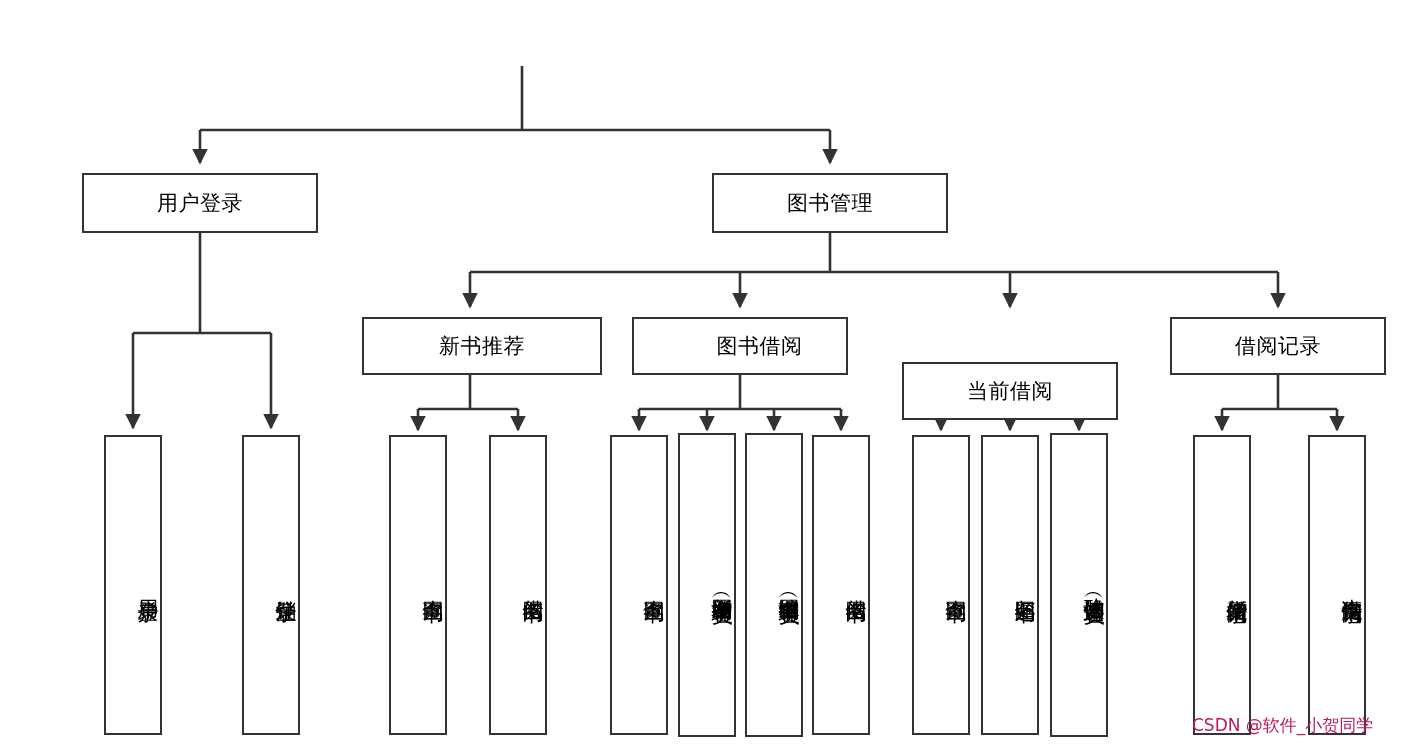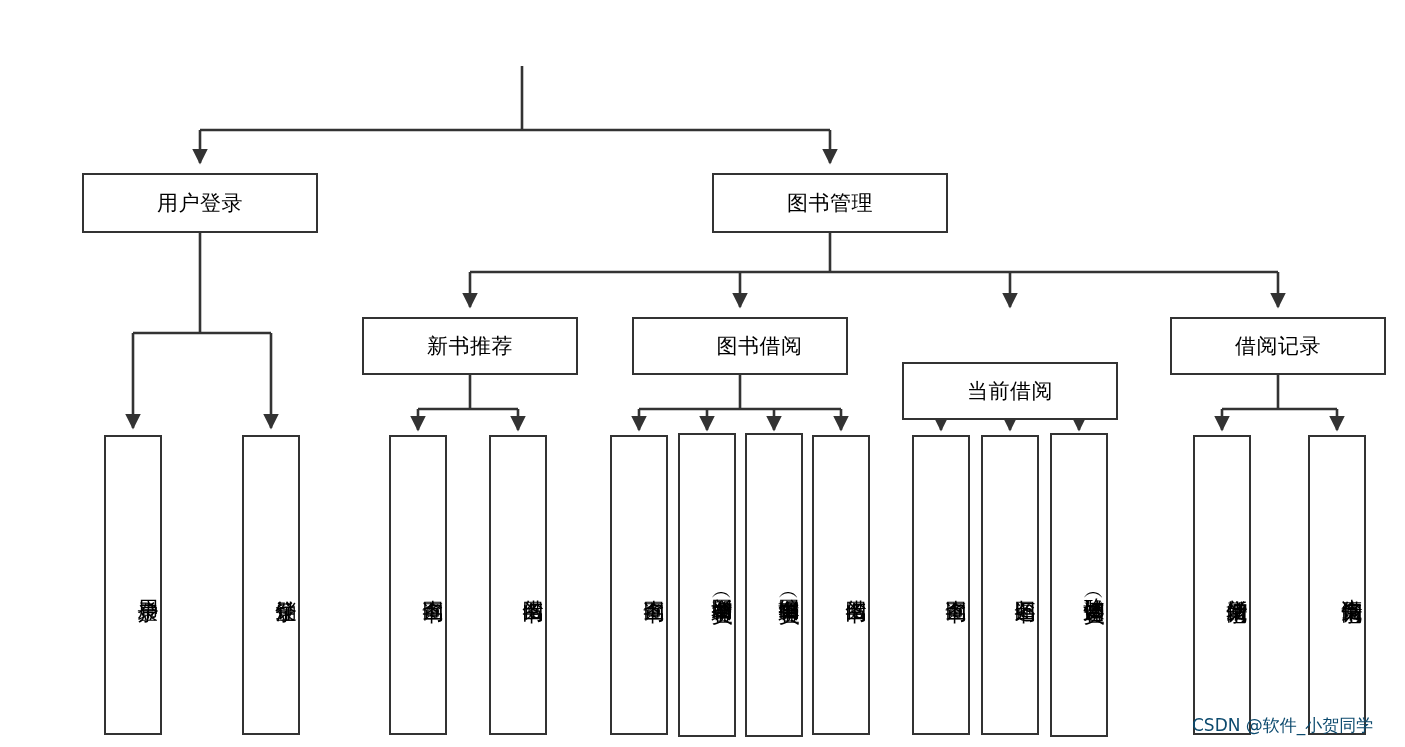--- a/index.html
+++ b/index.html
@@ -55,21 +55,21 @@
     top: 0;
     width: 1405px;
     height: 747px;
     pointer-events: none;
   }
   .watermark {
     position: absolute;
     left: 1192px;
     top: 714px;
     font-size: 17px;
-    color: #0c4a6e;
+    color: #be185d;
     white-space: nowrap;
     font-family: "DejaVu Sans", "Liberation Sans", sans-serif;
   }
 </style>
 </head>
 <body>
 
 <div id="canvas">
 
   <svg id="edges" viewBox="0 0 1405 747" xmlns="http://www.w3.org/2000/svg">
@@ -124,21 +124,21 @@
   </svg>
 
 
   <div class="node horiz" style="left:82px; top:173px; width:236px; height:60px;">
     <span>用户登录</span>
   </div>
   <div class="node horiz" style="left:712px; top:173px; width:236px; height:60px;justify-content:center;">
     <span>图书管理</span>
   </div>
 
-  <div class="node horiz" style="left:362px; top:317px; width:216px; height:58px;">
+  <div class="node horiz" style="left:362px; top:317px; width:240px; height:58px;">
     <span>新书推荐</span>
   </div>
   <div class="node horiz" style="left:632px; top:317px; width:216px; height:58px;padding-left:39px;">
     <span>图书借阅</span>
   </div>
   <div class="node horiz" style="left:902px; top:317px; width:216px; height:58px;margin-top:45px;">
     <span>当前借阅</span>
   </div>
   <div class="node horiz" style="left:1170px; top:317px; width:216px; height:58px;">
     <span>借阅记录</span>

